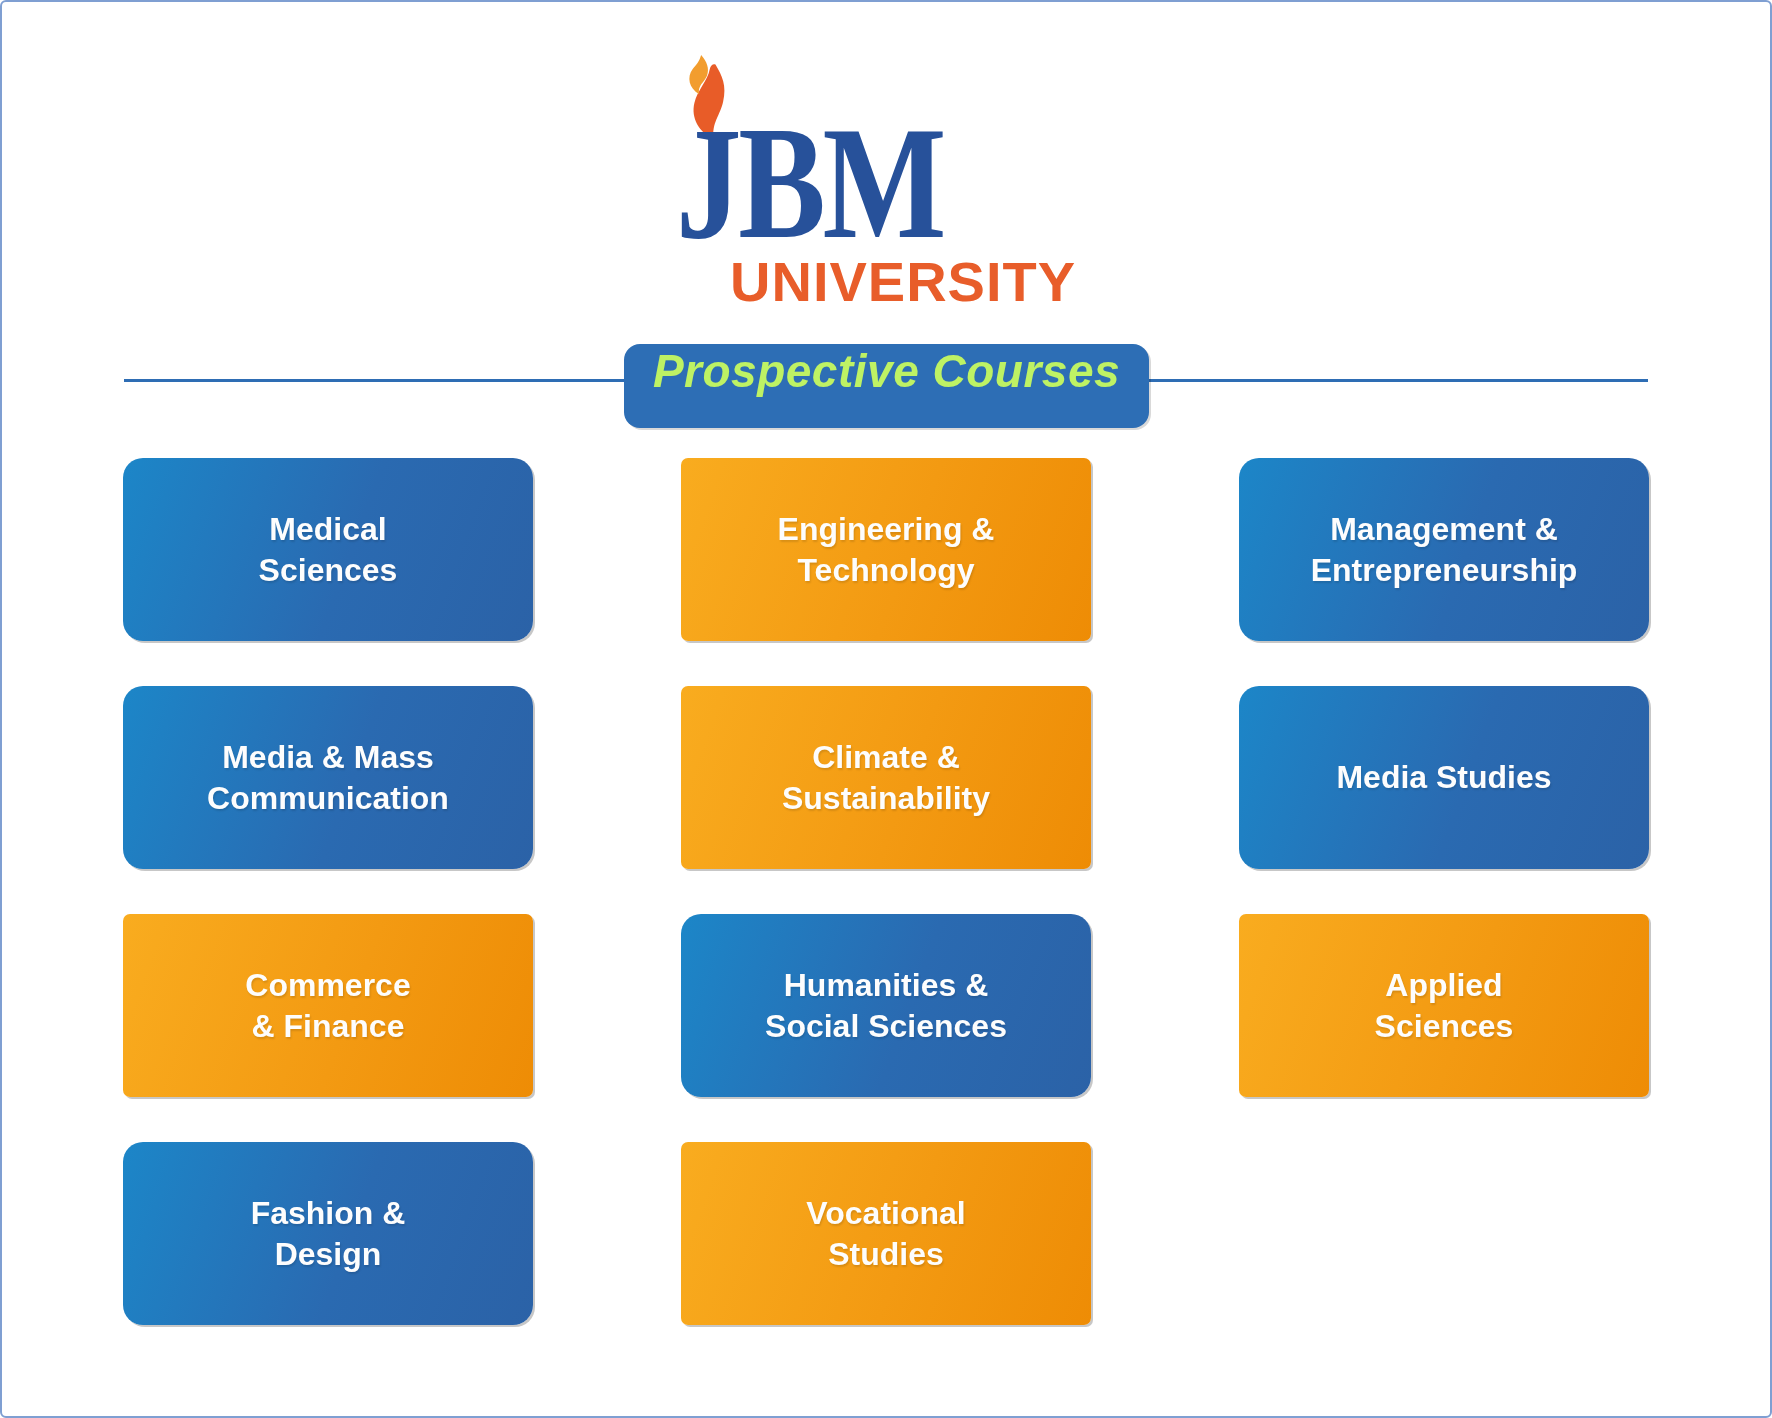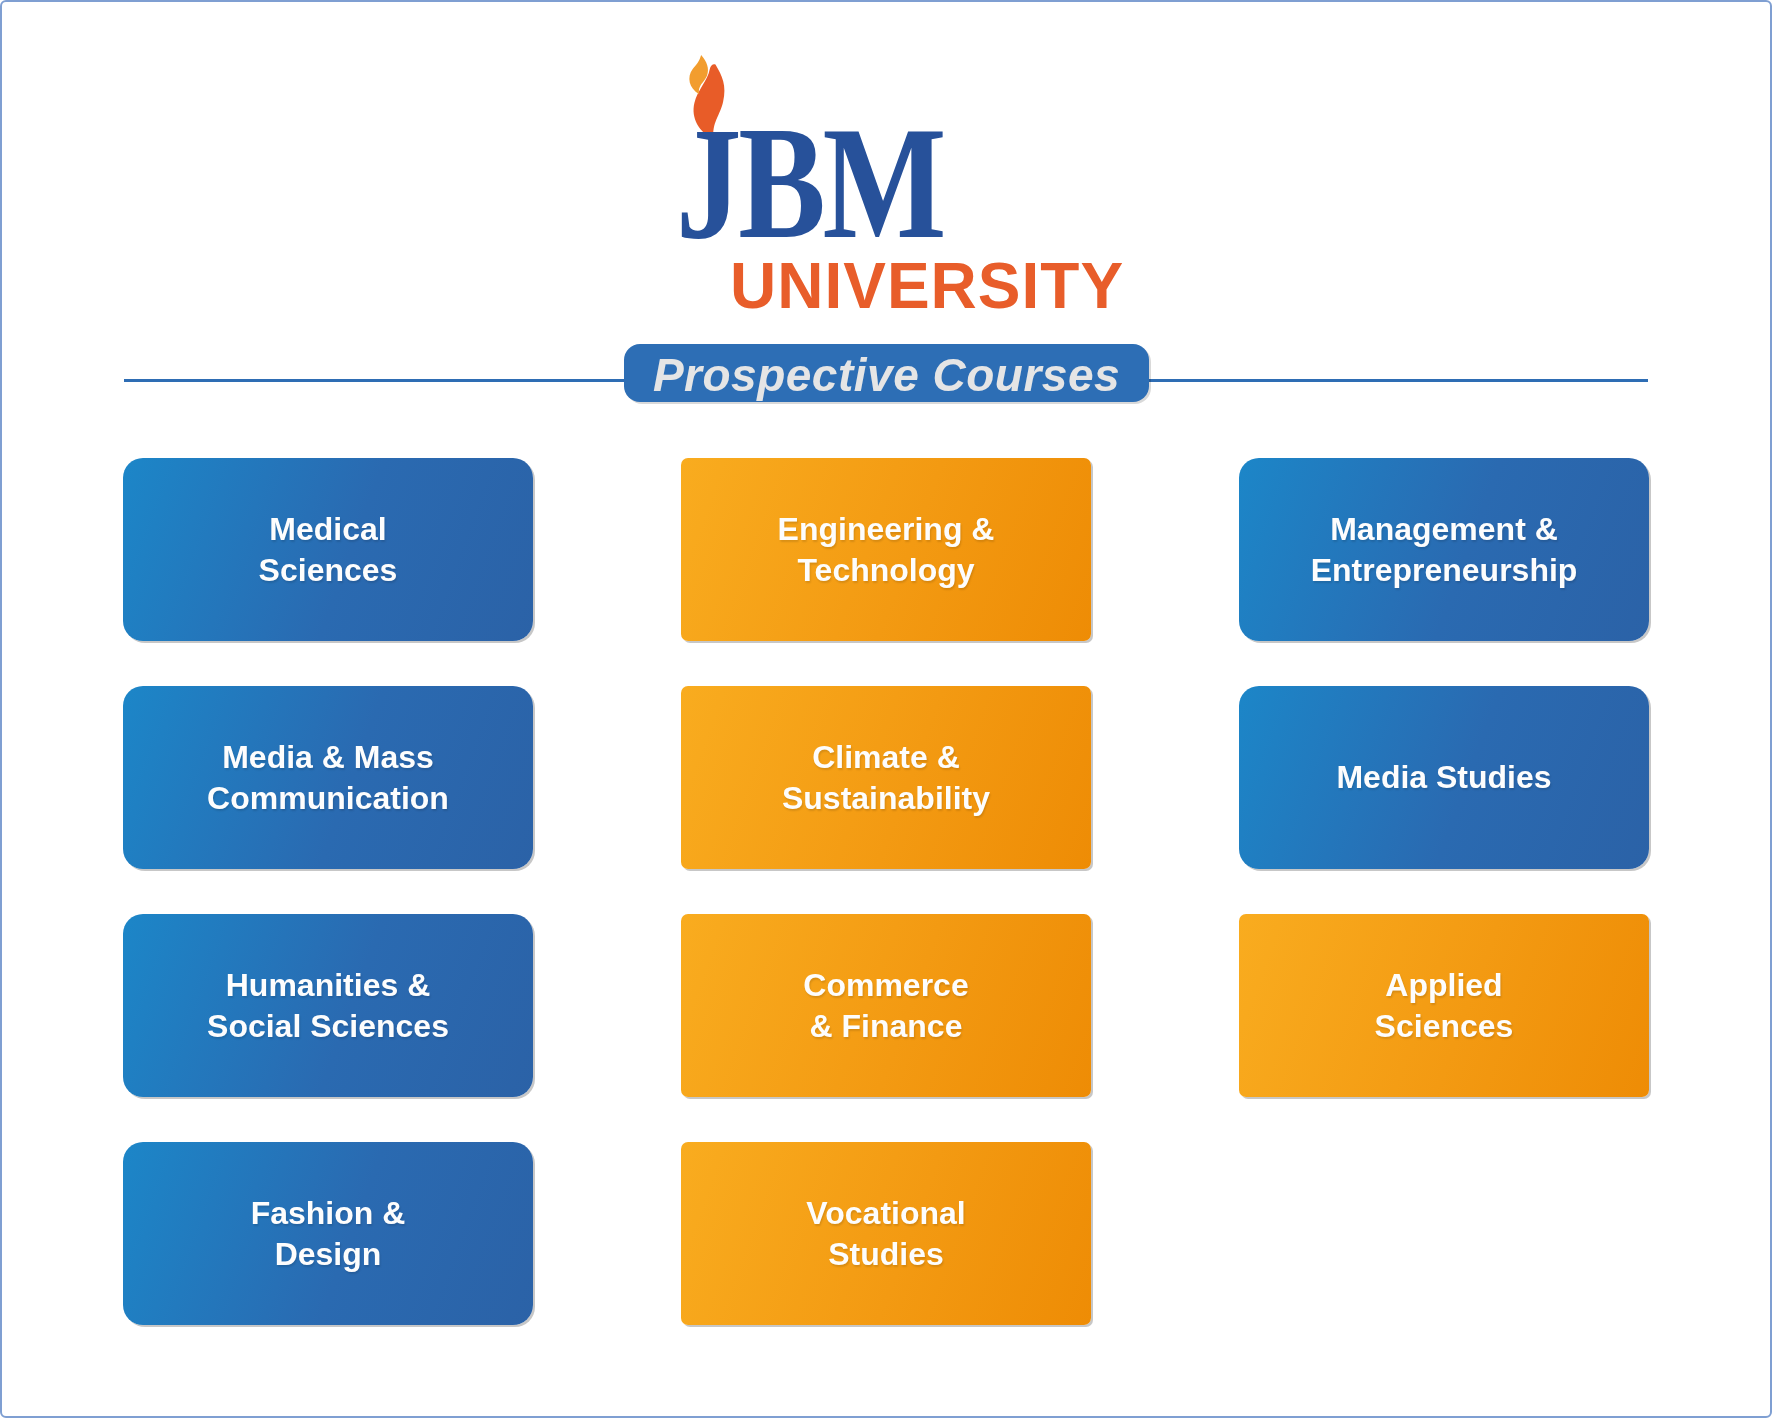--- a/index.html
+++ b/index.html
@@ -31,36 +31,36 @@
     font-size:160px;line-height:1;
     color:#27519a;
     letter-spacing:-4px;
     transform:scaleX(0.82);
     transform-origin:left top;
     white-space:nowrap;
   }
   .university{
     position:absolute;left:44px;top:214px;width:330px;
     text-align:center;
-    font-size:64px;line-height:1;
+    font-size:56px;line-height:1;
     font-weight:bold;
     color:#e85d2a;
     letter-spacing:1px;
   }
   
   .divider{
     position:absolute;left:124px;top:379px;width:1524px;height:3px;
     background:#2e6db4;
   }
   .banner{
-    position:absolute;left:624px;top:344px;width:525px;height:58px;
+    position:absolute;left:624px;top:344px;width:525px;height:84px;
     background:#2d6eb5;
     border-radius:16px;
-    display:flex;align-items:flex-end;justify-content:center;
-    color:#e5e5e5;
+    display:flex;align-items:flex-start;justify-content:center;
+    color:#bef264;
     font-size:46px;
     font-weight:bold;
     font-style:italic;
     letter-spacing:0.5px;
     box-shadow:2px 2px 0 rgba(0,0,0,0.15);
   }
   
   .grid{
     position:absolute;left:123px;top:458px;width:1526px;
     display:grid;
@@ -130,27 +130,27 @@
     <span class="card-label">Media &amp; Mass
 Communication</span>
   </div>
   <div class="card" data-color="orange">
     <span class="card-label">Climate &amp;
 Sustainability</span>
   </div>
   <div class="card" data-color="blue">
     <span class="card-label">Media Studies</span>
   </div>
+  <div class="card" data-color="orange">
+    <span class="card-label">Commerce
+&amp; Finance</span>
+  </div>
   <div class="card" data-color="blue">
     <span class="card-label">Humanities &amp;
 Social Sciences</span>
-  </div>
-  <div class="card" data-color="orange">
-    <span class="card-label">Commerce
-&amp; Finance</span>
   </div>
   <div class="card" data-color="orange">
     <span class="card-label">Applied
 Sciences</span>
   </div>
   <div class="card" data-color="blue">
     <span class="card-label">Fashion &amp;
 Design</span>
   </div>
   <div class="card" data-color="orange">

